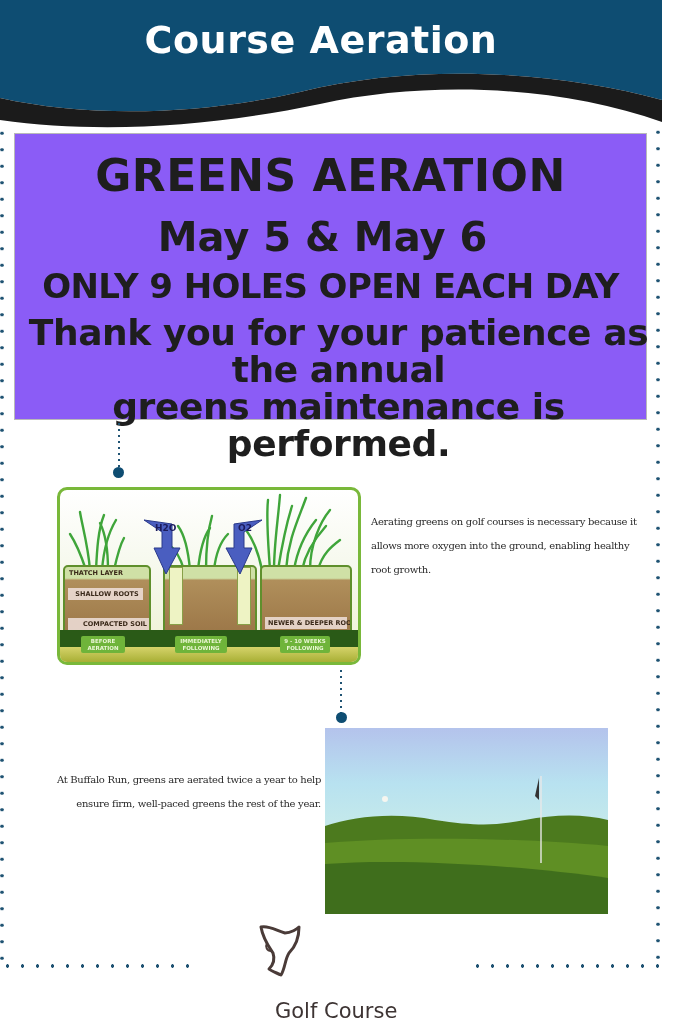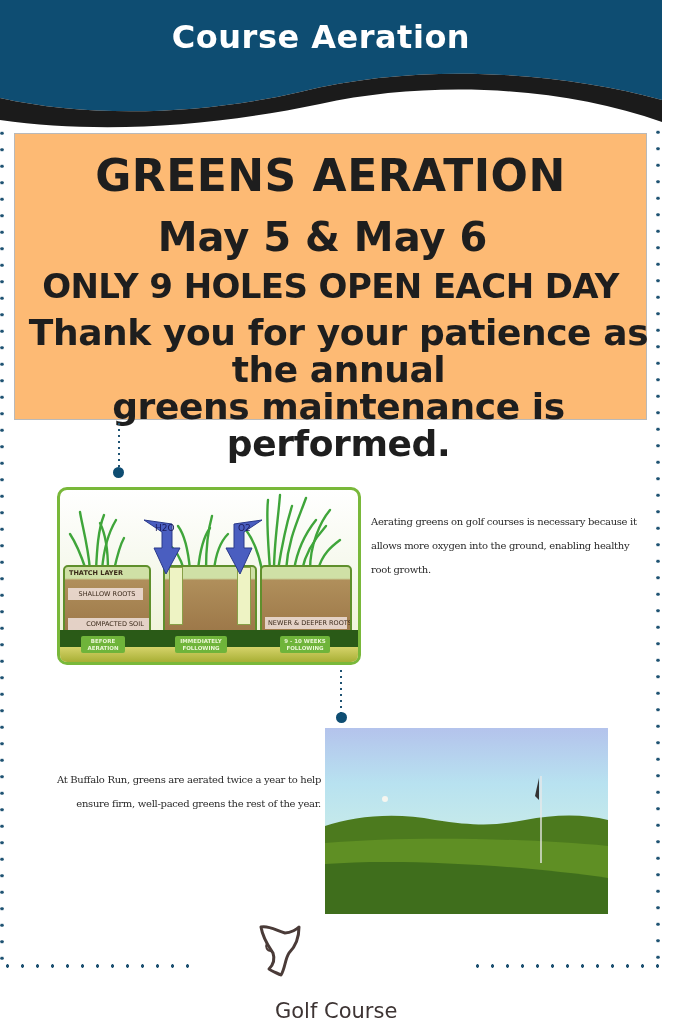--- a/index.html
+++ b/index.html
@@ -5,64 +5,64 @@
   * { box-sizing: border-box; margin: 0; padding: 0; }
   html, body { width: 680px; height: 1024px; background: #ffffff; overflow: hidden; }
   body { position: relative; font-family: "DejaVu Sans", sans-serif; }
 
   
   .banner { position: absolute; left: 0; top: 0; width: 662px; height: 135px; }
   .banner svg { position: absolute; left: 0; top: 0; }
   .banner-title {
     position: absolute; left: 0; top: 18px; width: 642px; text-align: center;
     color: #ffffff; font-family: "DejaVu Sans", sans-serif; font-weight: bold;
-    font-size: 32px; letter-spacing: 0.5px;
+    font-size: 38px; letter-spacing: 0.5px;
   }
 
   
   .dots-v { position: absolute; width: 4px;
     background-image: radial-gradient(circle, #1f5373 1.6px, transparent 1.9px);
     background-size: 4px 16.5px; background-repeat: repeat-y; }
   .dots-h { position: absolute; height: 4px;
     background-image: radial-gradient(circle, #1f5373 1.6px, transparent 1.9px);
     background-size: 15px 4px; background-repeat: repeat-x; }
   .dots-v.thin { width: 4px;
     background-image: radial-gradient(circle, #1f5373 1.2px, transparent 1.5px);
     background-size: 4px 6px; }
   .dot-end { position: absolute; width: 11px; height: 11px; border-radius: 50%; background: #0e4d72; }
 
   
   .notice {
     position: absolute; left: 14px; top: 133px; width: 633px; height: 287px;
-    border: 1px solid #b9b9b9; background: #fdba74; text-align: center; color: #1e1e1e; text-decoration: underline;
+    border: 1px solid #b9b9b9; background: #8b5cf6; text-align: center; color: #1e1e1e; text-decoration: underline;
   }
   .notice .h1 { position: absolute; left: 0; width: 100%; top: 16px; font-size: 44px; font-weight: bold; letter-spacing: 0.5px; }
   .notice .h2 { position: absolute; left: -8px; width: 100%; top: 80px; font-size: 40px; font-weight: bold; }
   .notice .h3 { position: absolute; left: 0; width: 100%; top: 132px; font-size: 34px; font-weight: bold; letter-spacing: -0.6px; }
   .notice .p { position: absolute; left: 8px; width: 100%; top: 180px; font-size: 36px; font-weight: bold; line-height: 37px; letter-spacing: -0.4px; }
 
   
   .diagram {
     position: absolute; left: 57px; top: 487px; width: 304px; height: 178px;
     border: 3px solid #79b83a; border-radius: 10px; overflow: hidden;
     background: linear-gradient(#ffffff 0%, #f4f7e9 55%, #eef2cf 100%);
   }
   .diagram .ground { position: absolute; left: 0; right: 0; top: 140px; height: 24px; background: #2a5a17; }
   .diagram .strip { position: absolute; left: 0; right: 0; top: 157px; height: 18px; background: linear-gradient(#d5d36a, #9fa82a); }
   .soil { position: absolute; top: 75px; height: 70px; border: 2px solid #5f8f2c; border-radius: 5px;
     background: linear-gradient(#cfe0a6 0%, #cfe0a6 17%, #b08f5b 20%, #9c7748 100%); overflow: hidden; text-align: center; }
   .soil-label { position: absolute; left: 3px; height: 12px; background: rgba(240,225,220,0.85);
-    font-size: 6.5px; font-weight: normal; color: #3b2a1a; line-height: 12px; padding-left: 3px; white-space: nowrap; }
+    font-size: 6.5px; font-weight: bold; color: #3b2a1a; line-height: 12px; padding-left: 3px; white-space: nowrap; }
   .thatch { position: absolute; left: 4px; top: 2px; font-size: 6.5px; font-weight: bold; color: #3b2a1a; }
   .tube { position: absolute; top: 0; width: 14px; height: 58px; background: #eef3c4; border: 1px solid #88a048; }
   .stage-tag { position: absolute; top: 146px; height: 17px; background: #6fb43a; color: #eaf6d4;
     font-size: 5.5px; font-weight: bold; line-height: 7px; padding: 2px 4px; border-radius: 2px; text-align: center; }
   .grass { position: absolute; top: 0; }
   .arrow { position: absolute; }
-  .arrow-label { position: absolute; font-size: 9px; font-weight: normal; color: #1b1b5c; text-align: right; }
+  .arrow-label { position: absolute; font-size: 9px; font-weight: bold; color: #1b1b5c; text-align: right; }
 
   
   .text-block { position: absolute; font-family: "DejaVu Serif", serif; font-size: 10px; line-height: 24px; color: #2a2a2a; letter-spacing: -0.3px; }
 
   
   .photo { position: absolute; left: 325px; top: 728px; width: 283px; height: 186px; overflow: hidden;
     background: linear-gradient(180deg, #b4c3ec 0%, #b8e2f0 30%, #c6eaea 55%, #e4eccf 75%); }
 
   
   .logo { position: absolute; left: 205px; top: 915px; width: 250px; height: 109px; }

